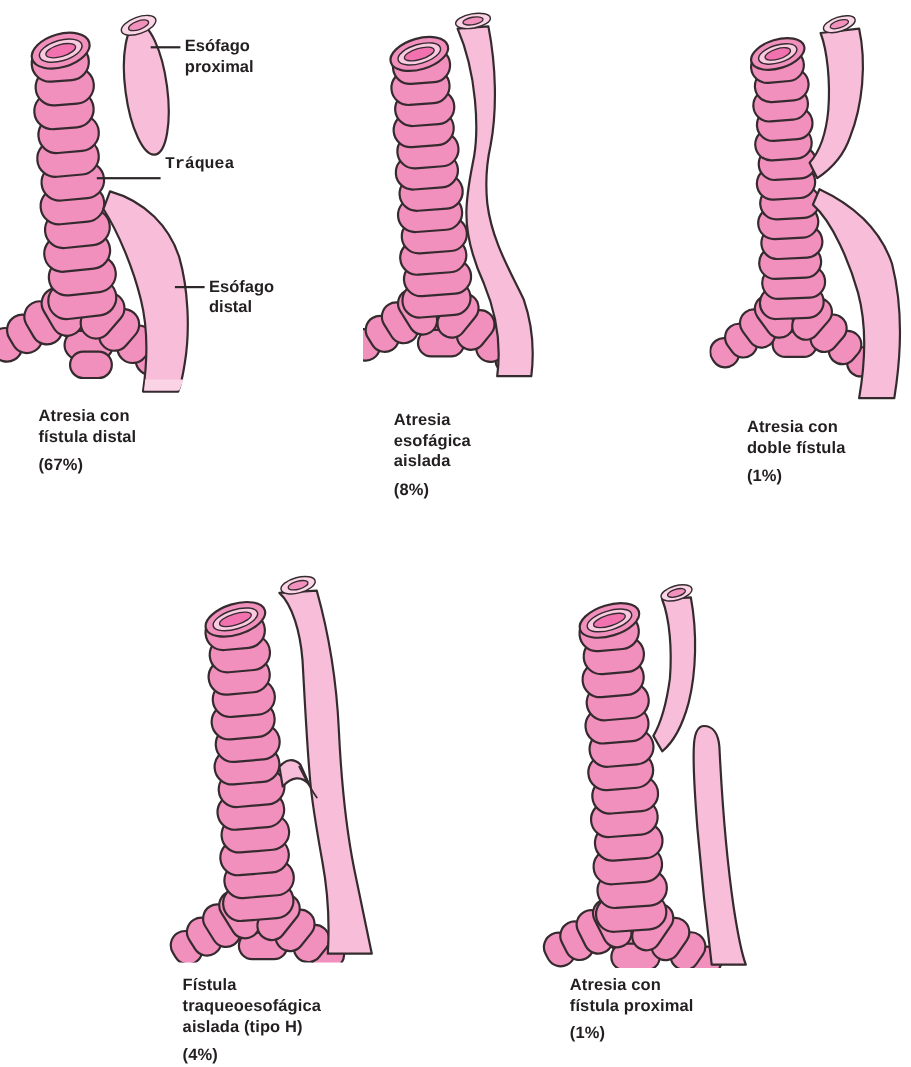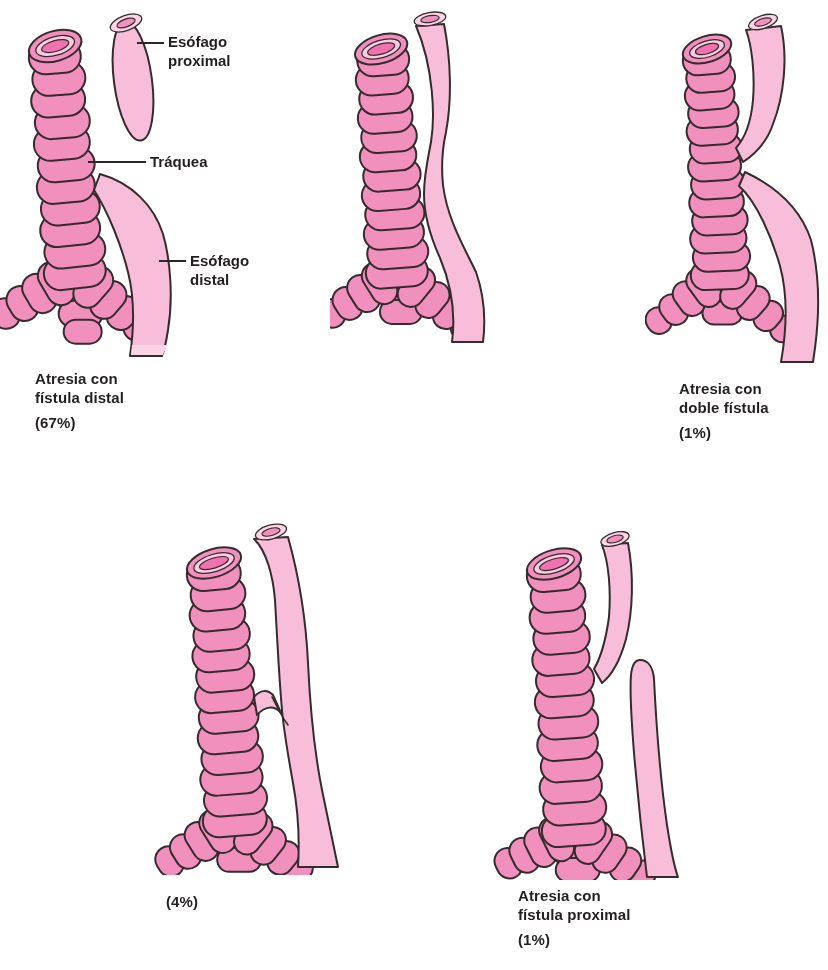--- a/index.html
+++ b/index.html
@@ -214,37 +214,46 @@
         <ellipse cx="135" cy="24" rx="8.41" ry="3.38" fill="#F291BE" stroke="#352B2F" stroke-width="1.2" transform="rotate(-16 135 24)"></ellipse>
         <path d="M 160 145 C 168 145 173 152 174 164 C 176 205 180 262 187 310 C 191 336 195 354 198 362 L 167 362 C 163 330 158 285 154 238 C 151 200 150 172 151 160 C 152 150 155 145 160 145 Z" fill="#F8BDD9" stroke="#352B2F" stroke-width="2" stroke-linejoin="round"></path>
       </svg>
   </div>
 
   <div class="leader" style="left:137px;top:42px;width:27px;"></div>
   <div class="anno" style="left:168px;top:32px;">Esófago
 proximal</div>
 
   <div class="leader" style="left:88px;top:161px;width:58px;"></div>
-  <div class="anno" style="left:150px;top:152px;">Tráquea</div>
+  <div class="anno" style="left:150px;top:140px;font-family:Liberation Mono, monospace;">Tráquea</div>
 
   <div class="leader" style="left:159px;top:260px;width:27px;"></div>
   <div class="anno" style="left:190px;top:251px;">Esófago
 distal</div>
 
   <div class="caption" style="left:35px;top:369px;">
     <div class="caption-text">Atresia con
 fístula distal</div>
     <div class="caption-pct">(67%)</div>
   </div>
+  <div class="caption" style="left:358px;top:372px;">
+    <div class="caption-text">Atresia
+esofágica
+aislada</div>
+    <div class="caption-pct">(8%)</div>
+  </div>
   <div class="caption" style="left:679px;top:379px;">
     <div class="caption-text">Atresia con
 doble fístula</div>
     <div class="caption-pct">(1%)</div>
   </div>
   <div class="caption" style="left:166px;top:886px;">
+    <div class="caption-text">Fístula
+traqueoesofágica
+aislada (tipo H)</div>
     <div class="caption-pct">(4%)</div>
   </div>
   <div class="caption" style="left:518px;top:886px;">
     <div class="caption-text">Atresia con
 fístula proximal</div>
     <div class="caption-pct">(1%)</div>
   </div>
 </div>
 
 </body></html>

